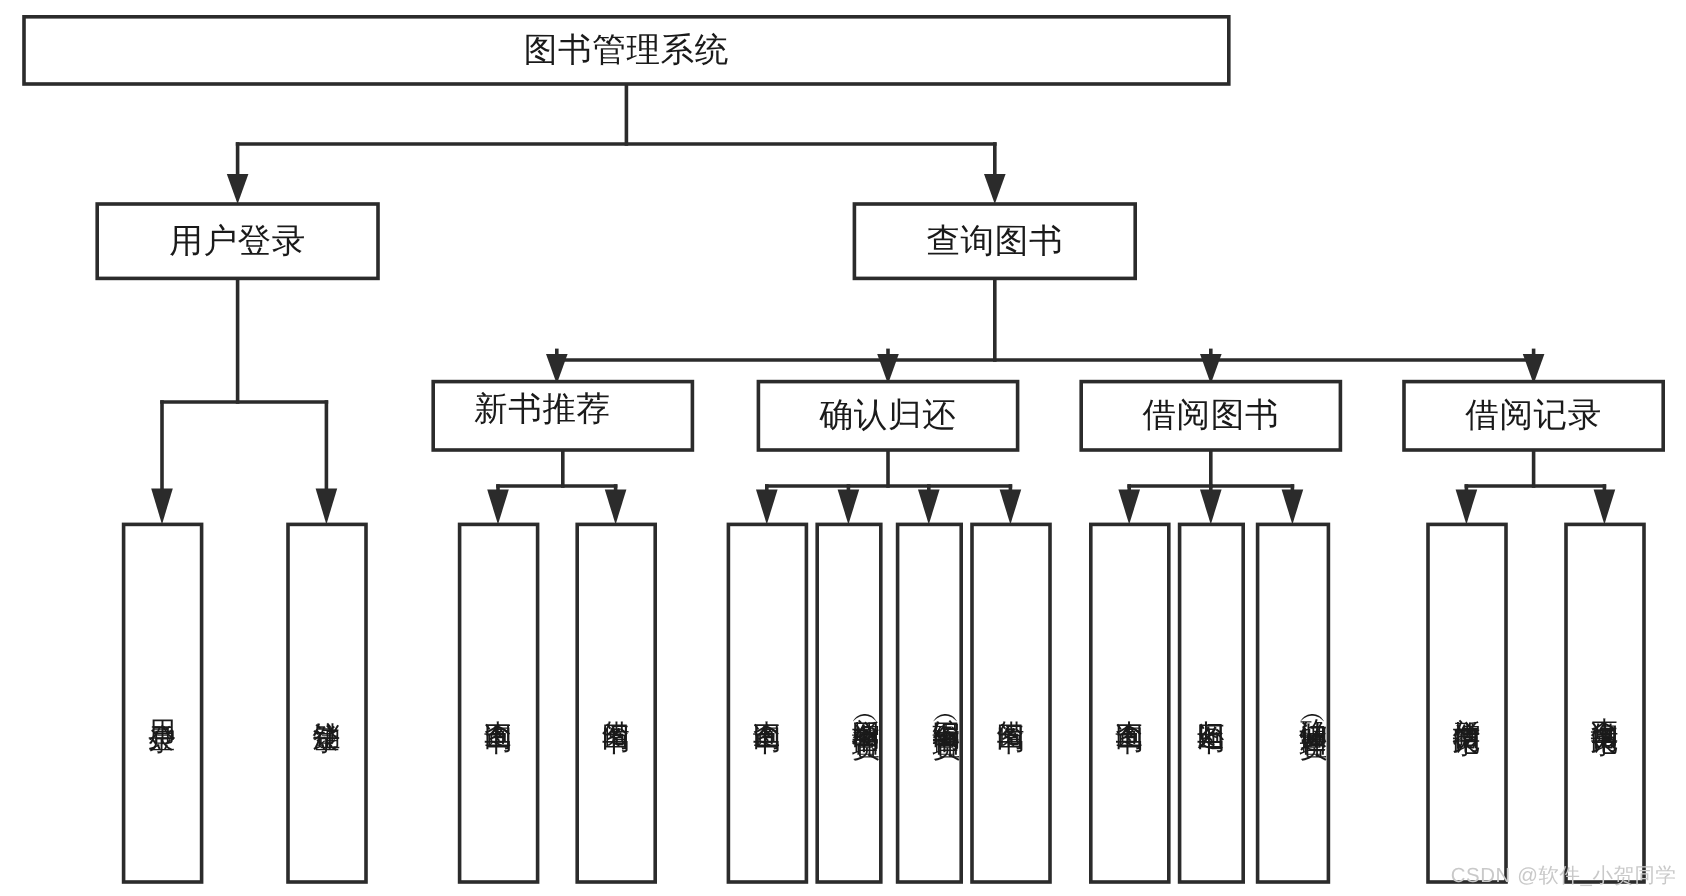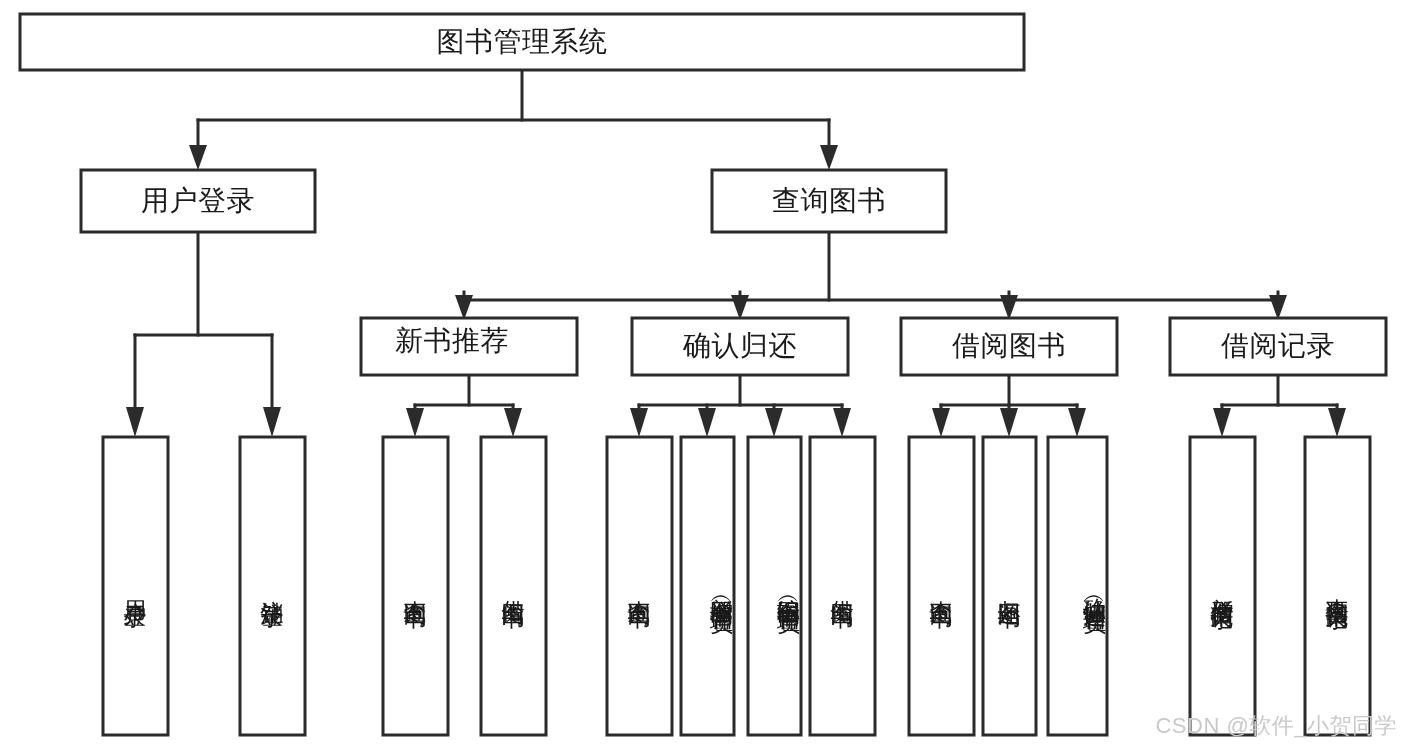--- a/index.html
+++ b/index.html
@@ -60,21 +60,21 @@
     line-height: 1.05;
     letter-spacing: 2px;
   }
   .node-label.vertical.tall {
     align-items: flex-start;
   }
   .watermark {
     position: absolute;
     right: 8px;
     bottom: 6px;
-    font-size: 22px;
+    font-size: 17px;
     color: #c9c9c9;
     font-family: "Liberation Sans", "DejaVu Sans", sans-serif;
     white-space: nowrap;
     letter-spacing: 0.5px;
   }
 </style>
 </head>
 <body>
 
 <div id="canvas">

